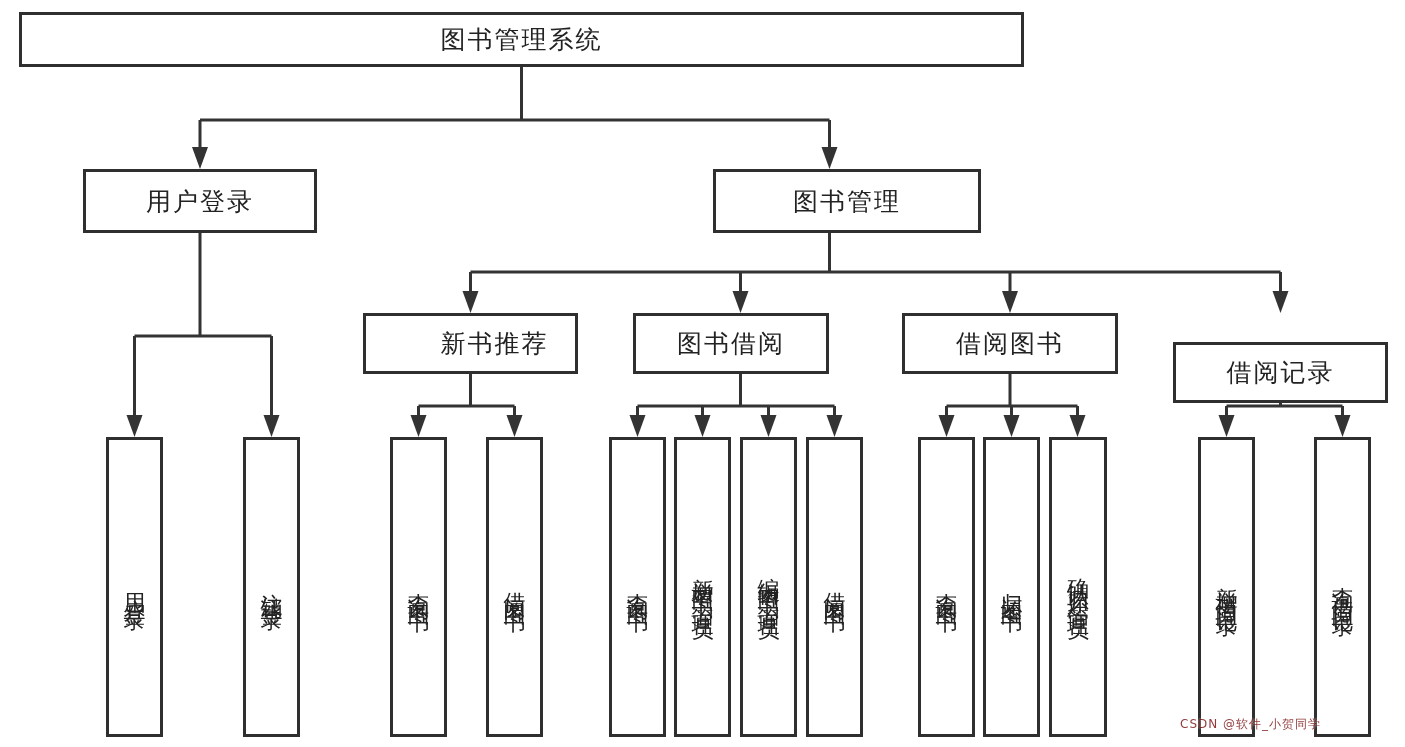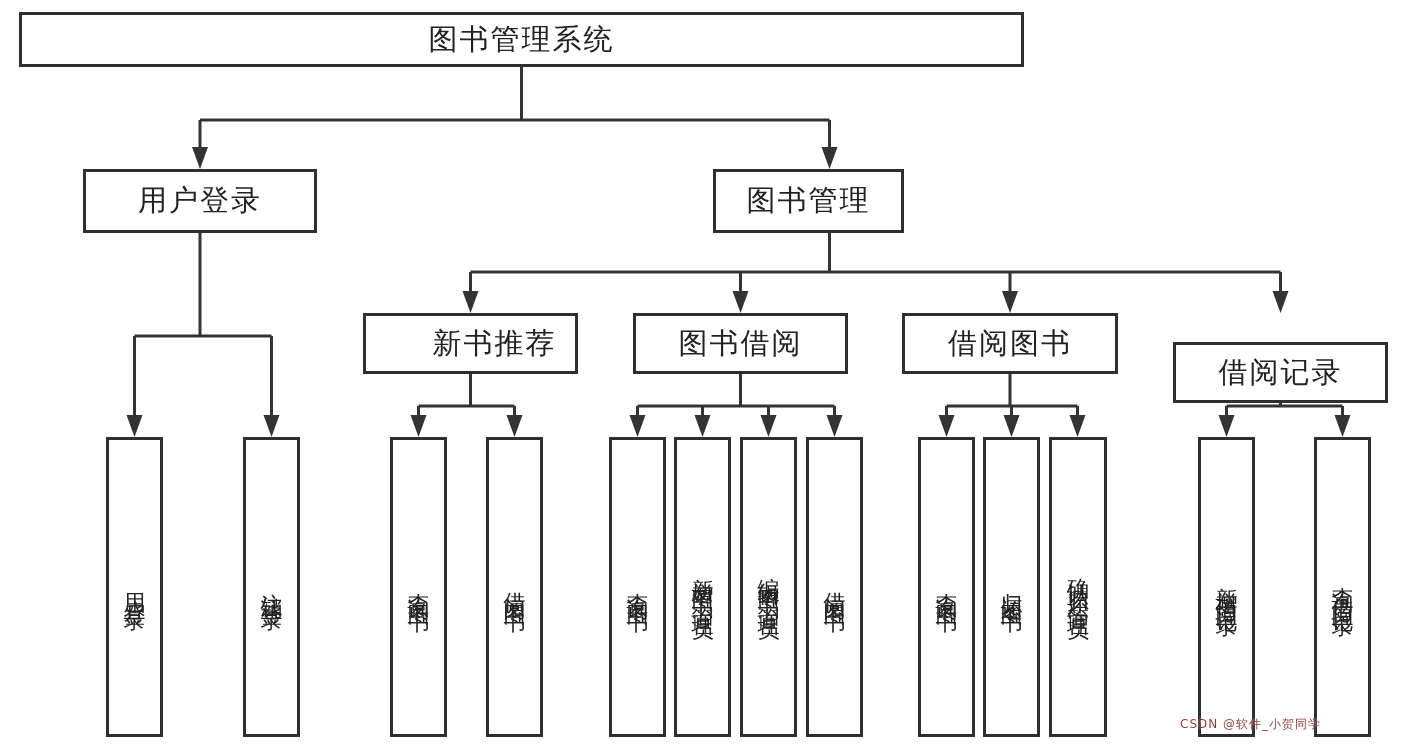--- a/index.html
+++ b/index.html
@@ -16,21 +16,21 @@
     box-sizing:border-box;
     border:3px solid #2f2f2f;
     background:#ffffff;
     display:flex;
     align-items:center;
     justify-content:center;
     color:#222222;
     z-index:2;
   }
   .hnode{
-    font-size:29px;
+    font-size:25px;
     letter-spacing:2px;
     white-space:nowrap;
   }
   .vnode{
     writing-mode:vertical-rl;
     text-orientation:mixed;
     font-size:22px;
     letter-spacing:6px;
     line-height:1;
   }
@@ -125,28 +125,28 @@
     </g>
   </svg>
 
   <div class="node hnode" style="left:19px;top:12px;width:1005px;height:55px;">
     <span>图书管理系统</span>
   </div>
 
   <div class="node hnode" style="left:83px;top:169px;width:234px;height:64px;">
     <span>用户登录</span>
   </div>
-  <div class="node hnode" style="left:713px;top:169px;width:191px;height:64px;">
+  <div class="node hnode" style="left:713px;top:169px;width:268px;height:64px;">
     <span>图书管理</span>
   </div>
 
   <div class="node hnode" style="left:363px;top:313px;width:215px;height:61px;padding-left:48px;">
     <span>新书推荐</span>
   </div>
-  <div class="node hnode" style="left:633px;top:313px;width:215px;height:61px;font-family:Liberation Serif, serif;">
+  <div class="node hnode" style="left:633px;top:313px;width:196px;height:61px;font-family:Liberation Serif, serif;">
     <span>图书借阅</span>
   </div>
   <div class="node hnode" style="left:902px;top:313px;width:216px;height:61px;">
     <span>借阅图书</span>
   </div>
   <div class="node hnode" style="left:1173px;top:313px;width:215px;height:61px;margin-top:29px;">
     <span>借阅记录</span>
   </div>
 
   <div class="node vnode" style="left:106px;top:437px;width:57px;height:300px;">

